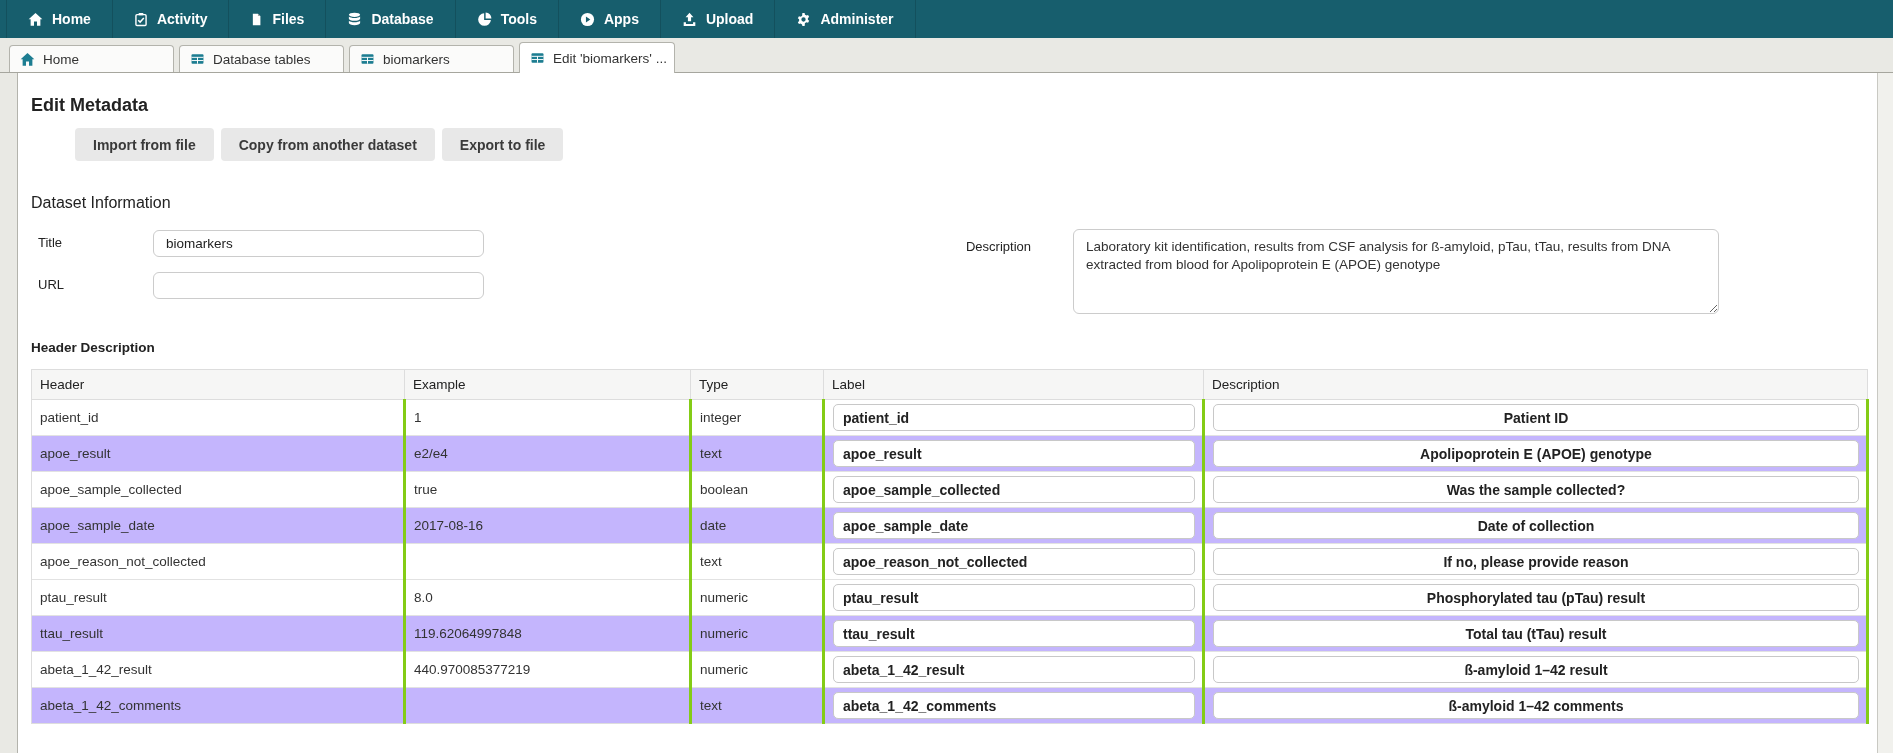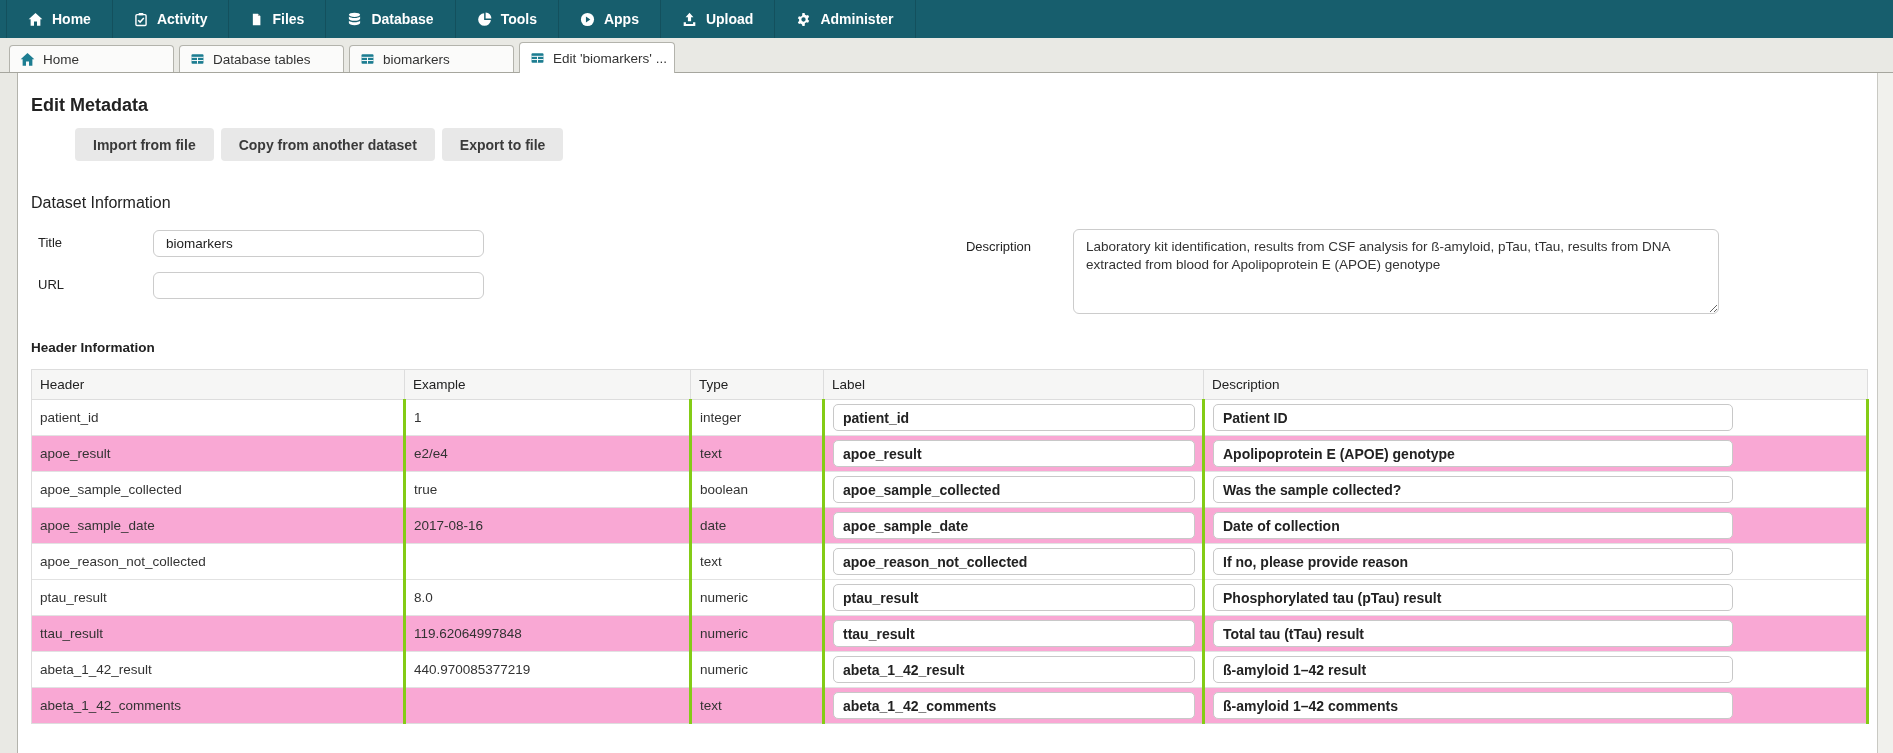--- a/index.html
+++ b/index.html
@@ -76,27 +76,27 @@
   }
   table.meta th{
     background:#f6f6f5;text-align:left;font-size:13.5px;font-weight:400;color:#222;
     padding:7px 8px;border:1px solid #ddd;height:15px;
   }
   table.meta td{
     font-size:13.5px;color:#333;padding:4px 8px;height:27px;
     border-left:1px solid #ddd;border-right:3px solid #84cc16;border-top:1px solid #e2e2e2;
     overflow:hidden;white-space:nowrap;
   }
-  tr.alt td{background:#f9a8d4;margin-left:32px;}
+  tr.alt td{background:#c4b5fd;margin-left:32px;}
   .cell-input{
     box-sizing:border-box;height:27px;border:1px solid #c8c8c8;border-radius:5px;
     padding:0 9px;font-family:inherit;font-size:14px;font-weight:700;color:#222;background:#fff;
   }
   .label-input{width:362px;}
-  .descr-input{width:520px;}
+  .descr-input{width:646px;text-align:center;}
 </style>
 </head>
 <body>
 
 <nav class="topnav">
     <div class="nav-item">
       <span class="nico">
         <svg viewBox="0 0 16 16" width="15" height="15">
           <path fill="currentColor" d="M8 1 15.3 7.6 H13.2 V14.6 H9.6 V10.2 H6.4 V14.6 H2.8 V7.6 H0.7 Z"></path>
         </svg>
@@ -224,21 +224,21 @@
 
     <div class="dataset-form">
       <span class="fld-label" style="left:7px;top:23px;">Title</span>
       <input class="txt-input" style="left: 122px; top: 18px;" value="biomarkers">
       <span class="fld-label" style="left:7px;top:65px;">URL</span>
       <input class="txt-input" style="left: 122px; top: 60px;" value="">
       <span class="fld-label desc-label">Description</span>
       <textarea class="desc-area" style="">Laboratory kit identification, results from CSF analysis for ß-amyloid, pTau, tTau, results from DNA extracted from blood for Apolipoprotein E (APOE) genotype</textarea>
     </div>
 
-    <h3 class="sub-title">Header Information</h3>
+    <h3 class="sub-title">Header Description</h3>
 
     <table class="meta">
       <colgroup>
         <col style="width:373px">
           <col style="width:286px">
           <col style="width:133px">
         <col style="width:380px">
           <col style="width:664px">
       </colgroup>
       <thead>

